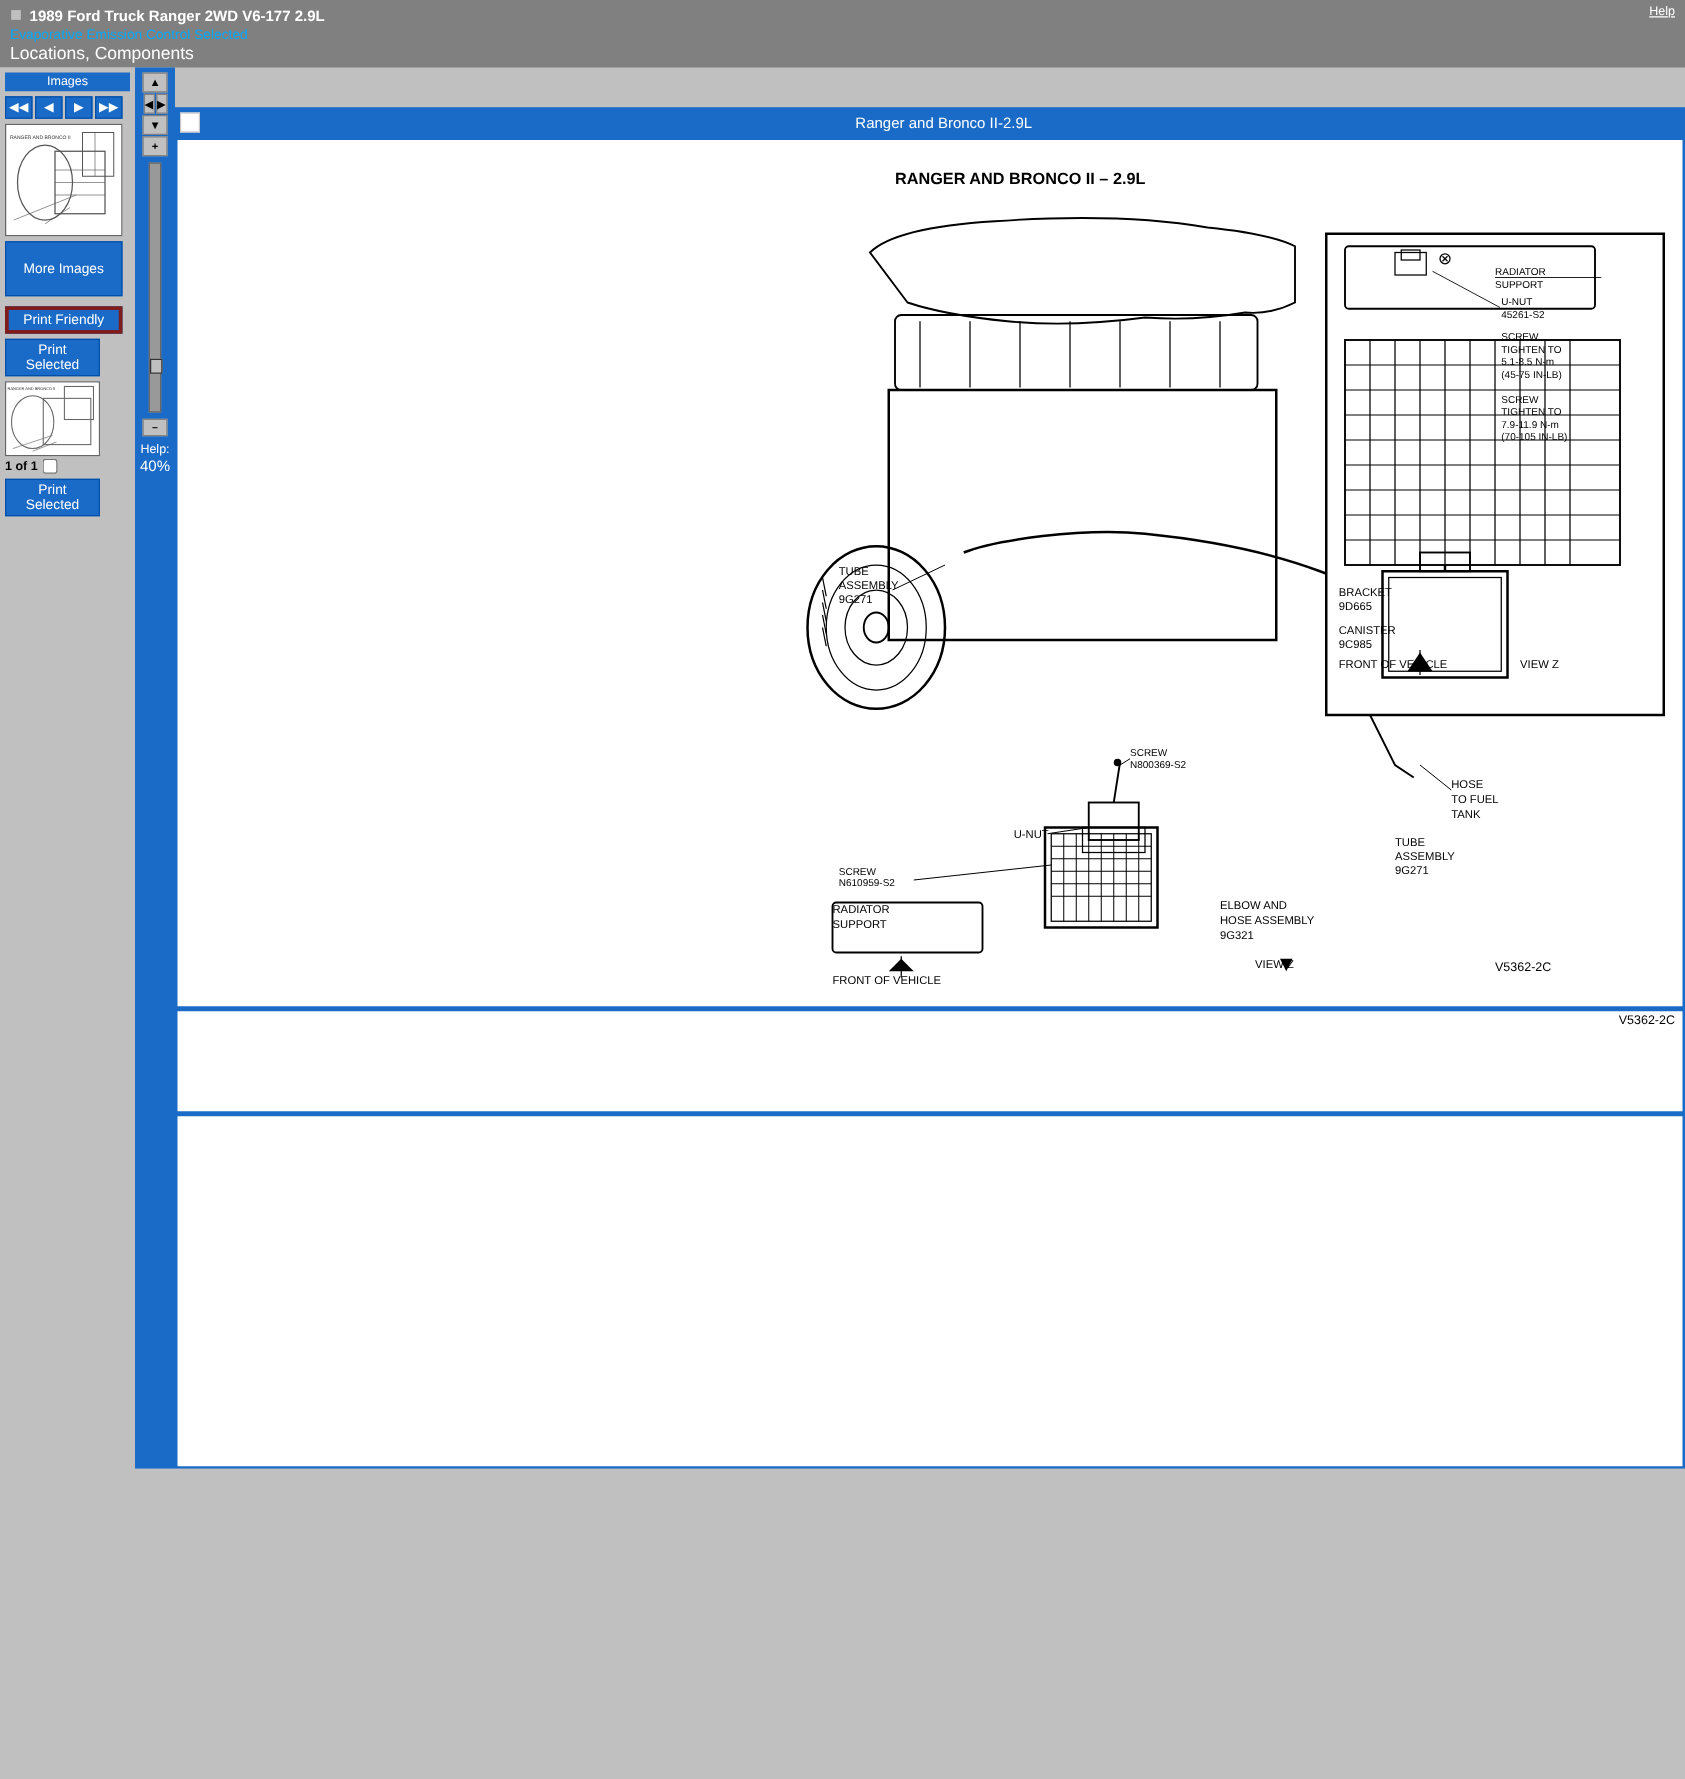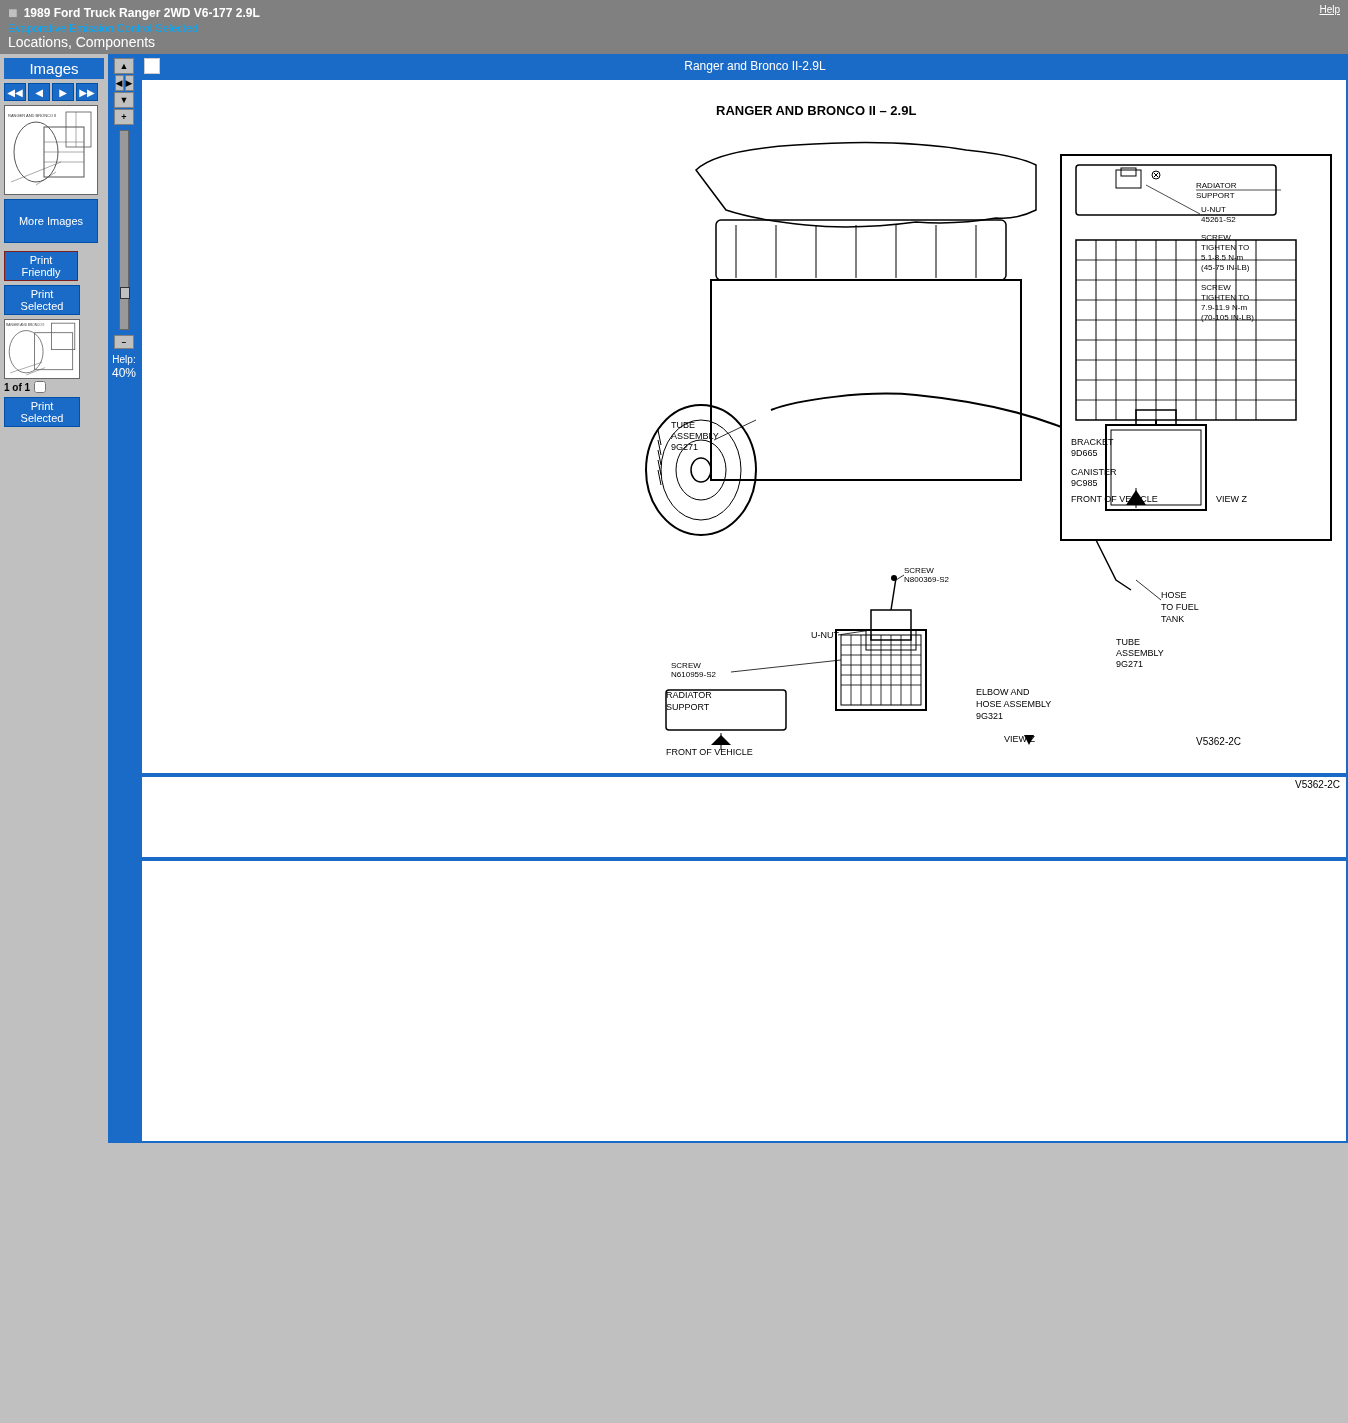--- a/index.html
+++ b/index.html
@@ -27,21 +27,21 @@
       width: 108px;
       background: #c0c0c0;
       flex-shrink: 0;
       padding: 4px;
     }
     #images-label {
       background: #1a6ac7;
       color: #fff;
       text-align: center;
       padding: 2px 4px;
-      font-size: 15px;
+      font-size: 10px;
       margin-bottom: 4px;
     }
     #nav-row {
       display: flex;
       gap: 2px;
       margin-bottom: 4px;
       align-items: center;
     }
     .nav-btn {
       background: #1a6ac7;
@@ -73,25 +73,25 @@
       border: 1px solid #0050aa;
       font-size: 11px;
       padding: 15px 6px;
       cursor: pointer;
       width: 94px;
       margin-bottom: 8px;
     }
     #print-friendly-btn {
       background: #1a6ac7;
       color: #fff;
-      border: 1px solid #7f1d1d;
+      border: 3px solid #7f1d1d;
       font-size: 11px;
       padding: 2px 6px;
       cursor: pointer;
-      width: 74px;
+      width: 94px;
       margin-bottom: 4px;
       text-align: center;
     }
     #print-selected-btn1 {
       background: #1a6ac7;
       color: #fff;
       border: 1px solid #0050aa;
       font-size: 11px;
       padding: 2px 4px;
       cursor: pointer;
@@ -191,20 +191,21 @@
       font-size: 12px;
       text-align: center;
     }
 
     
     #content-area {
       flex: 1;
       display: flex;
       flex-direction: column;
       background: #1a6ac7;
+      margin-top: 32px;
     }
     #content-header {
       background: #1a6ac7;
       color: #fff;
       text-align: center;
       padding: 4px;
       font-size: 12px;
       display: flex;
       align-items: center;
       gap: 6px;

